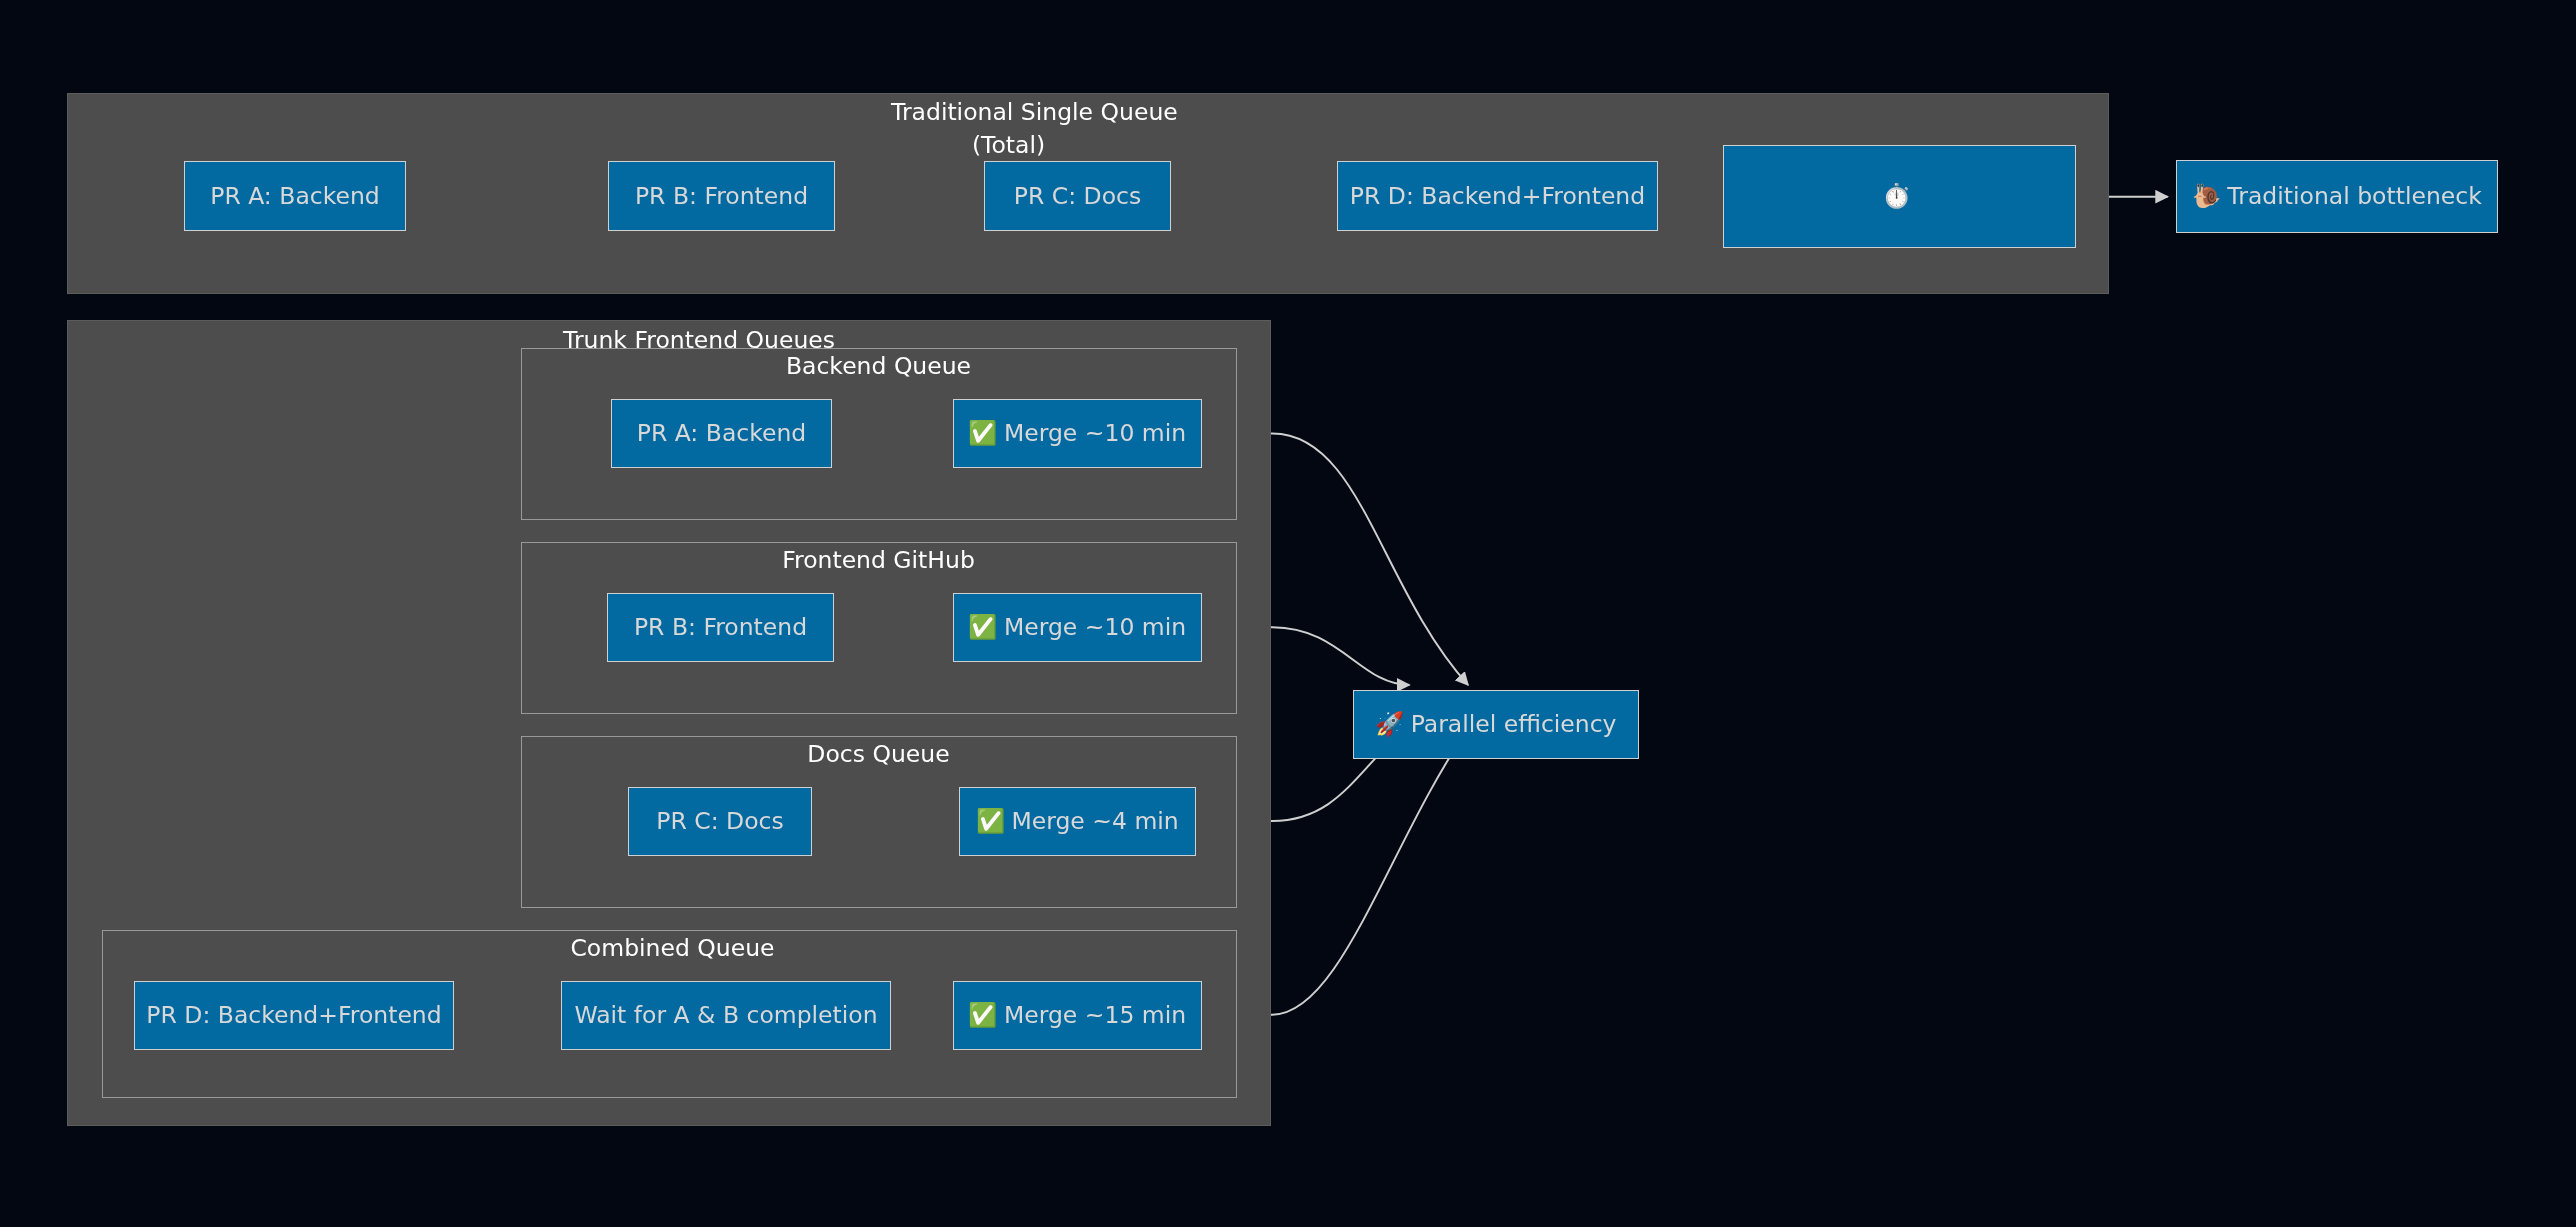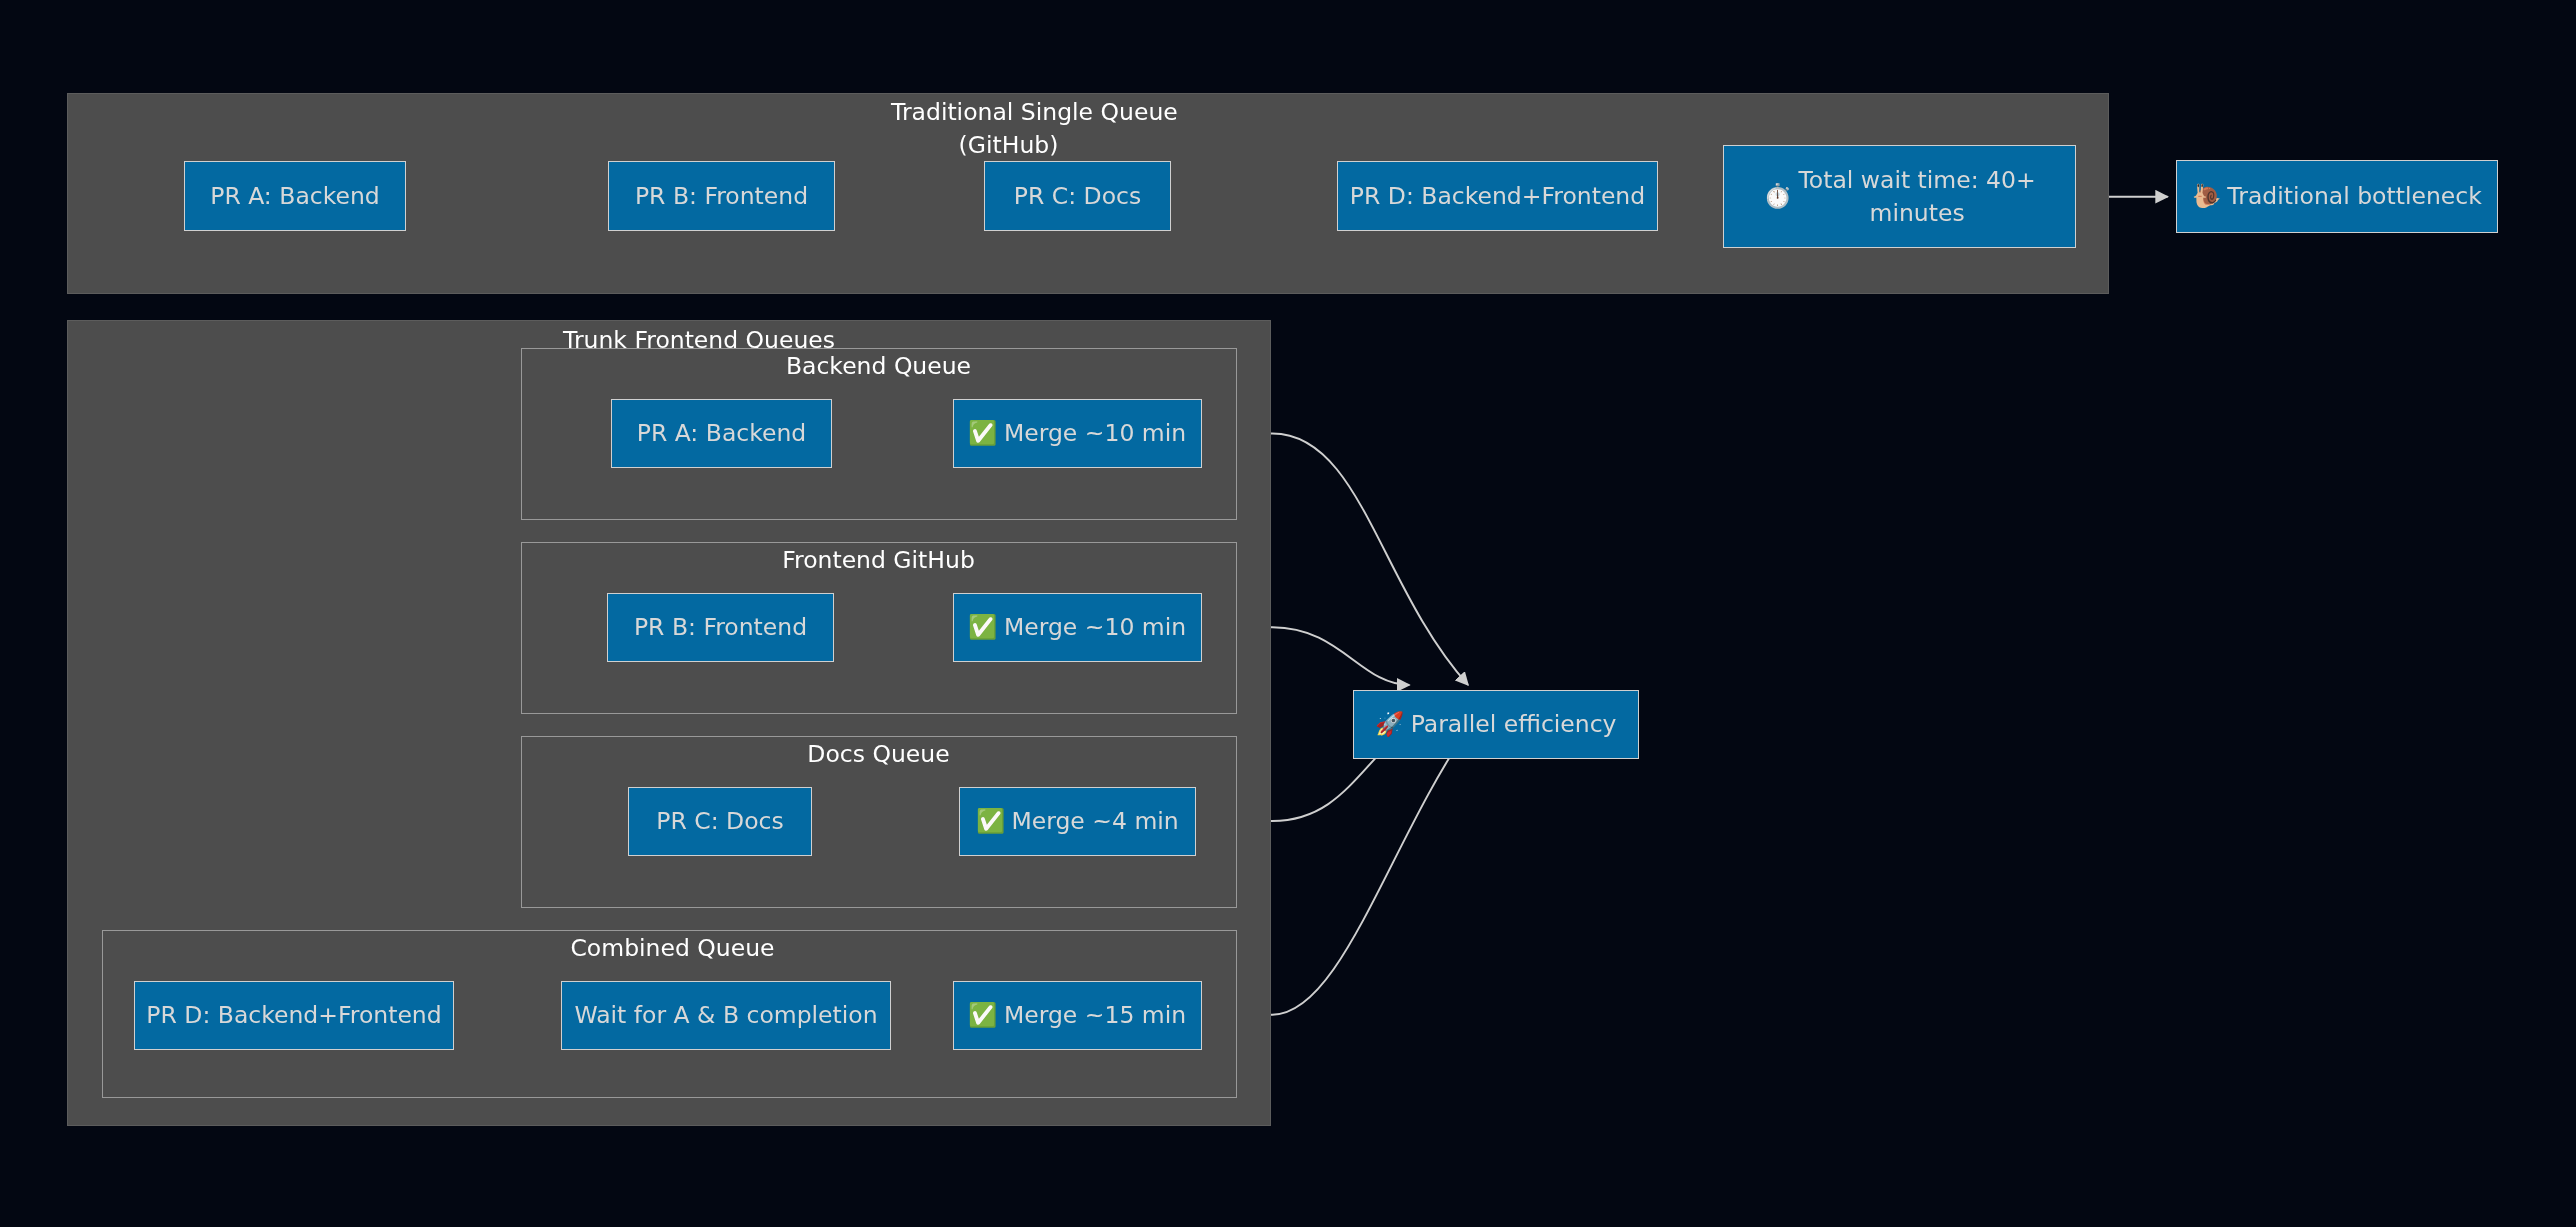--- a/index.html
+++ b/index.html
@@ -102,43 +102,41 @@
       <path d="M 1228 641 L 1300 641 C 1370 641 1390 700 1440 700"></path>
       <path d="M 1222 839 L 1300 839 C 1370 839 1390 780 1440 742"></path>
       <path d="M 1228 1037 L 1300 1037 C 1370 1037 1420 860 1500 745"></path>
     </g>
   </svg>
 
   <div class="subgraph outer" style="left:67px; top:93px; width:2042px; height:201px;">
   </div>
   <div class="sg-label two-line" style="left:891px; top:96px; width:235px;">
     <div>Traditional Single Queue</div>
-    <div>(GitHub)</div>
+    <div>(Total)</div>
   </div>
 
   <div class="node" style="left:184px; top:161px; width:222px; height:70px;">
     <span class="txt">PR A: Backend</span>
   </div>
 
   <div class="node" style="left:608px; top:161px; width:227px; height:70px;">
     <span class="txt">PR B: Frontend</span>
   </div>
 
   <div class="node" style="left:984px; top:161px; width:187px; height:70px;">
     <span class="txt">PR C: Docs</span>
   </div>
 
   <div class="node" style="left:1337px; top:161px; width:321px; height:70px;">
     <span class="txt">PR D: Backend+Frontend</span>
   </div>
 
   <div class="node" style="left:1723px; top:145px; width:353px; height:103px;">
     <span class="emoji">⏱️</span>
-    <span class="txt">Total wait time: 40+
-minutes</span>
   </div>
 
   <div class="node" style="left:2176px; top:160px; width:322px; height:73px;">
     <span class="emoji">🐌</span>
     <span class="txt">Traditional bottleneck</span>
   </div>
 
   <div class="subgraph outer" style="left:67px; top:320px; width:1204px; height:806px;">
   </div>
   <div class="sg-label" style="left:563px; top:326px; width:254px;">

